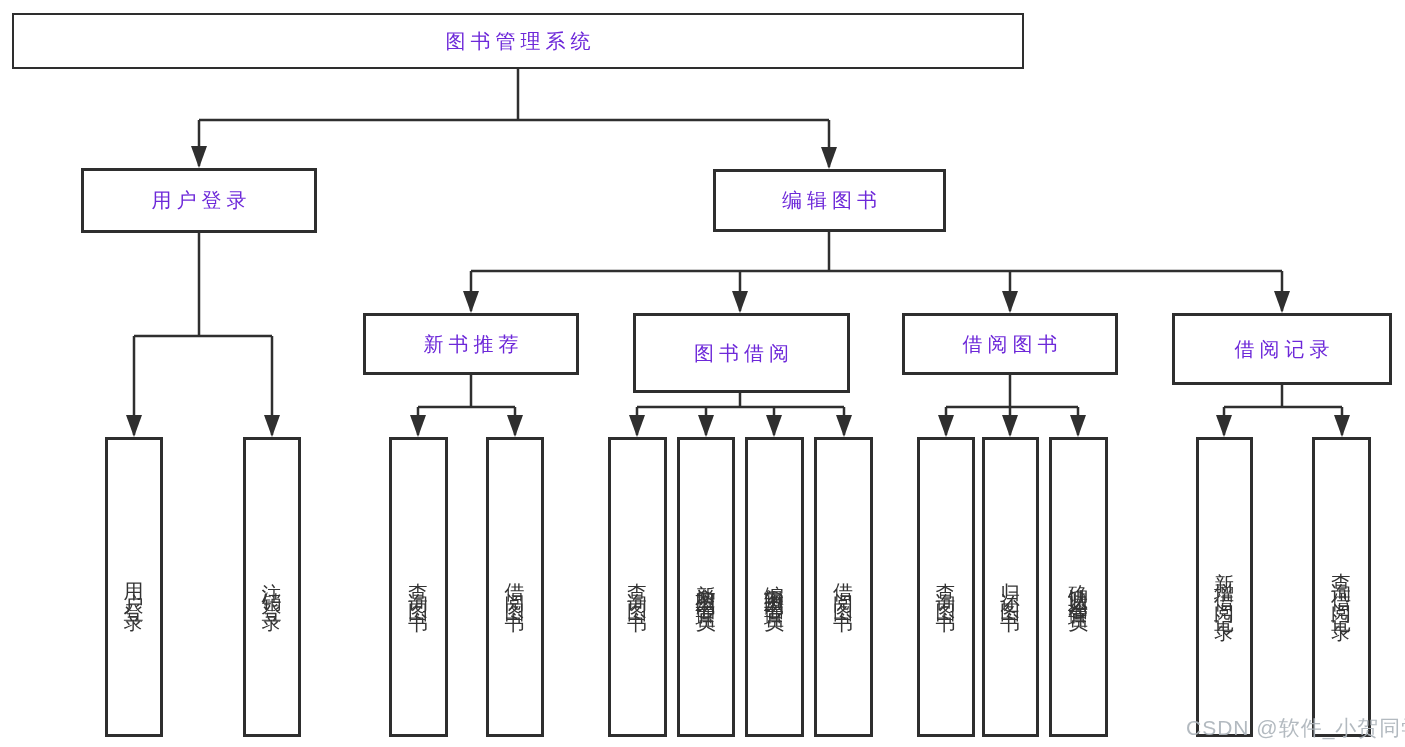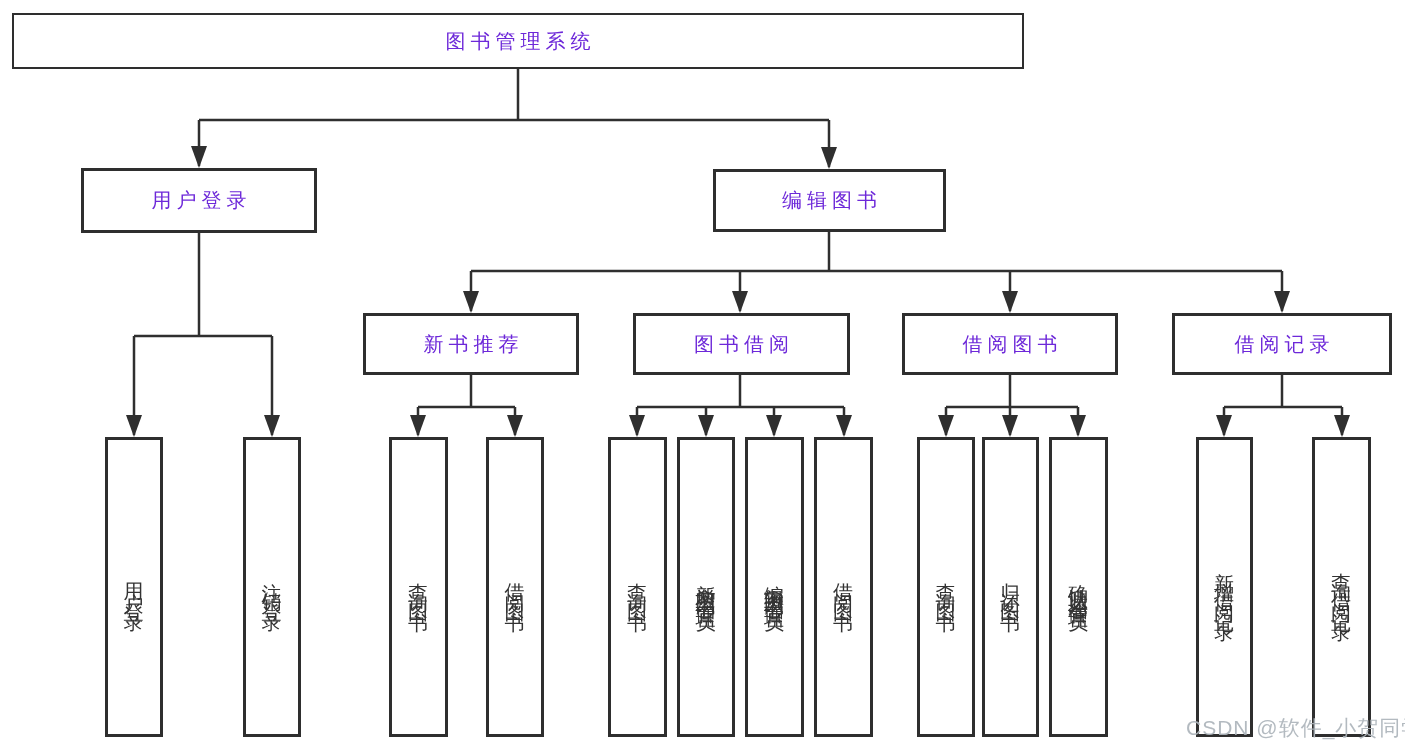--- a/index.html
+++ b/index.html
@@ -126,27 +126,27 @@
   <div class="box" style="left:81px;top:168px;width:236px;height:65px">
     <span class="hlabel">用户登录</span>
   </div>
   <div class="box" style="left:713px;top:169px;width:233px;height:63px">
     <span class="hlabel">编辑图书</span>
   </div>
 
   <div class="box" style="left:363px;top:313px;width:216px;height:62px">
     <span class="hlabel">新书推荐</span>
   </div>
-  <div class="box" style="left:633px;top:313px;width:217px;height:62px">
+  <div class="box" style="left:633px;top:313px;width:217px;height:80px">
     <span class="hlabel">图书借阅</span>
   </div>
   <div class="box" style="left:902px;top:313px;width:216px;height:62px">
     <span class="hlabel">借阅图书</span>
   </div>
-  <div class="box" style="left:1172px;top:313px;width:220px;height:62px">
+  <div class="box" style="left:1172px;top:313px;width:220px;height:72px">
     <span class="hlabel">借阅记录</span>
   </div>
 
   <div class="box" style="left:105px;top:437px;width:58px;height:300px">
     <span class="vlabel" style="letter-spacing: 10px;">用户登录</span>
   </div>
   <div class="box" style="left:243px;top:437px;width:58px;height:300px">
     <span class="vlabel" style="letter-spacing: 10px;">注销登录</span>
   </div>
 

